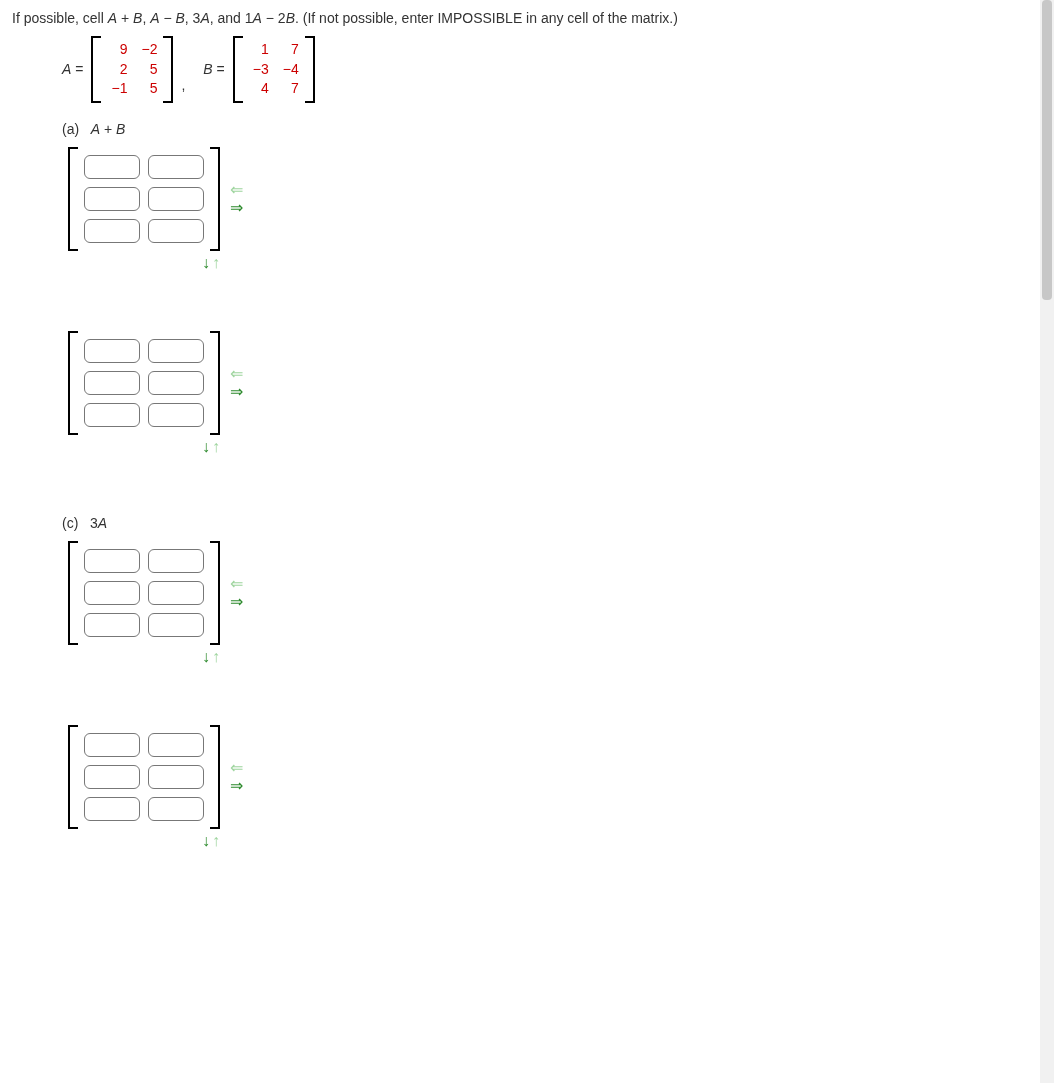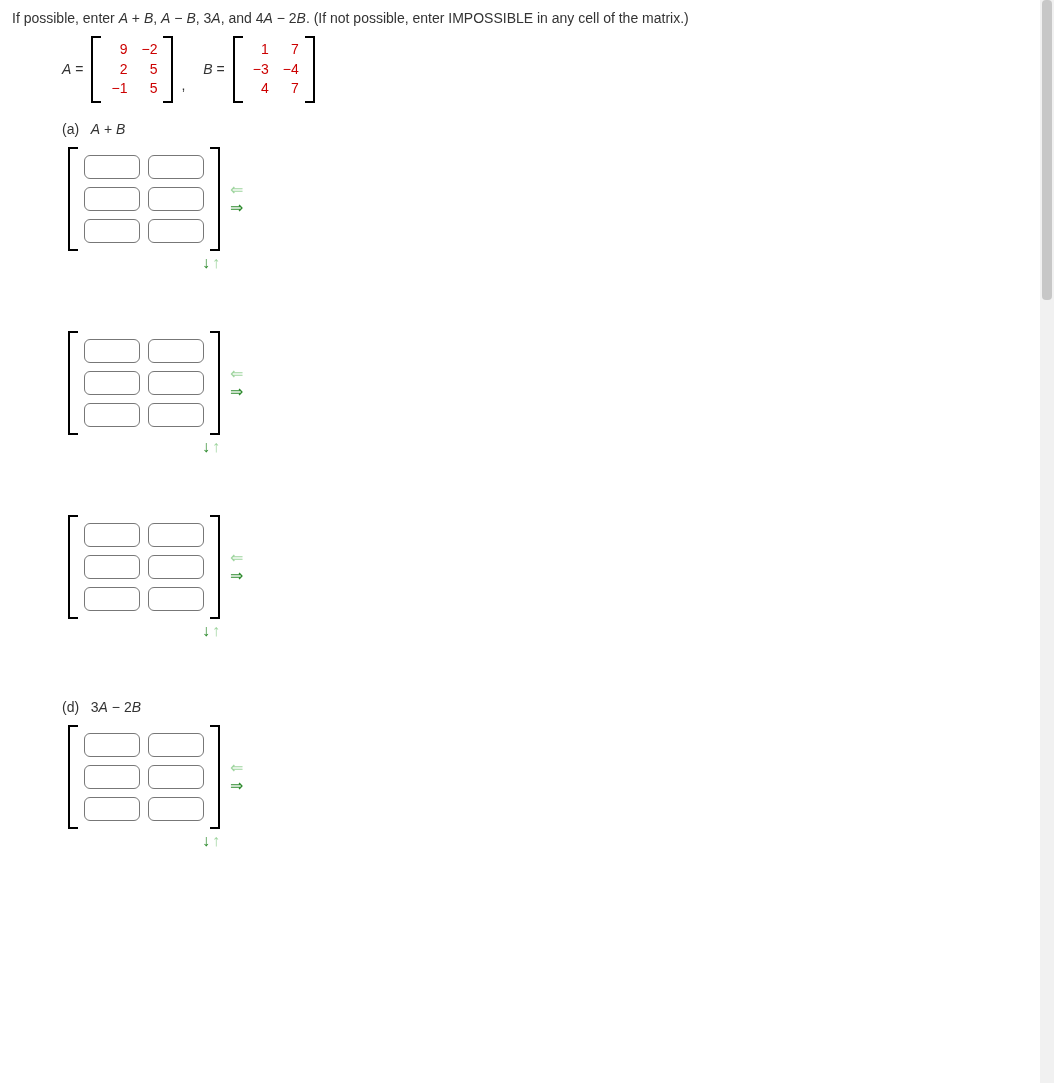--- a/index.html
+++ b/index.html
@@ -136,21 +136,21 @@
     top: 0;
     height: 300px;
     background: #c7c7c7;
     border-radius: 4px;
   }
 </style>
 </head>
 <body>
 
 <div class="prompt-text">
-  <span>If possible, enter </span><span class="ital">A</span><span> + </span><span class="ital">B</span><span>, </span><span class="ital">A</span><span> − </span><span class="ital">B</span><span>, 3</span><span class="ital">A</span><span>, and 4</span><span class="ital">A</span><span> − 2</span><span class="ital">B</span><span>. (If not possible, enter IMPOSSIBLE in any cell of the matrix.)</span>
+  <span>If possible, cell </span><span class="ital">A</span><span> + </span><span class="ital">B</span><span>, </span><span class="ital">A</span><span> − </span><span class="ital">B</span><span>, 3</span><span class="ital">A</span><span>, and 1</span><span class="ital">A</span><span> − 2</span><span class="ital">B</span><span>. (If not possible, enter IMPOSSIBLE in any cell of the matrix.)</span>
 </div>
 
 <div class="eq-row">
   <span><span class="ital">A</span><span> = </span></span>
   <span class="matrix">
     <span class="bracket left"></span>
     <span class="mgrid">
       <span class="mcell">9</span>
       <span class="mcell">−2</span>
       <span class="mcell">2</span>
@@ -229,20 +229,24 @@
     </div>
     <div class="varrows">
       <span class="arrow-btn dark">↓</span>
       <span class="arrow-btn light">↑</span>
     </div>
   </div>
 </div>
 
 <div class="part-block">
   <div class="part">
+    <div class="part-label">
+      <span>(c)</span>&nbsp;&nbsp;
+      <span>3</span><span class="ital">A</span>
+    </div>
     <div class="answer-wrap">
       <span class="answer-matrix">
         <span class="abracket left"></span>
         <span class="ans-grid">
           <input class="ans-input" style="">
           <input class="ans-input" style="">
           <input class="ans-input" style="">
           <input class="ans-input" style="">
           <input class="ans-input" style="">
           <input class="ans-input" style="">
@@ -256,24 +260,20 @@
     </div>
     <div class="varrows">
       <span class="arrow-btn dark">↓</span>
       <span class="arrow-btn light">↑</span>
     </div>
   </div>
 </div>
 
 <div class="part-block" style="margin-bottom:0">
   <div class="part">
-    <div class="part-label">
-      <span>(d)</span>&nbsp;&nbsp;
-      <span>3</span><span class="ital">A</span><span> − 2</span><span class="ital">B</span>
-    </div>
     <div class="answer-wrap">
       <span class="answer-matrix">
         <span class="abracket left"></span>
         <span class="ans-grid">
           <input class="ans-input" style="">
           <input class="ans-input" style="">
           <input class="ans-input" style="">
           <input class="ans-input" style="">
           <input class="ans-input" style="">
           <input class="ans-input" style="">

